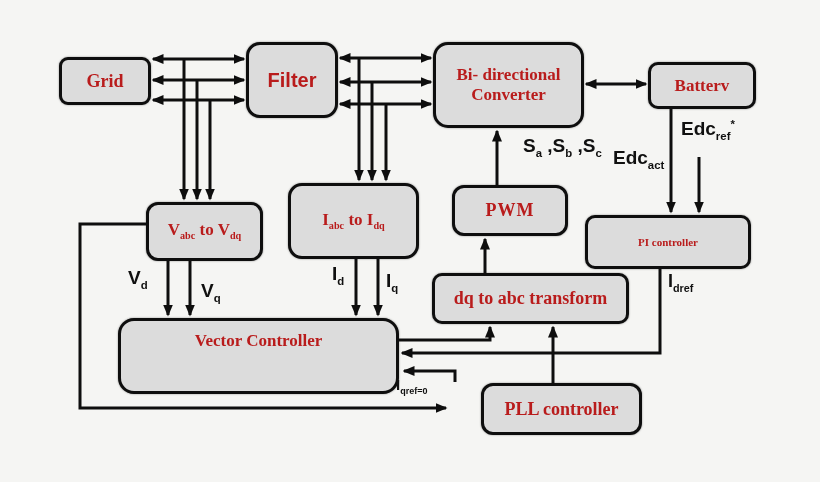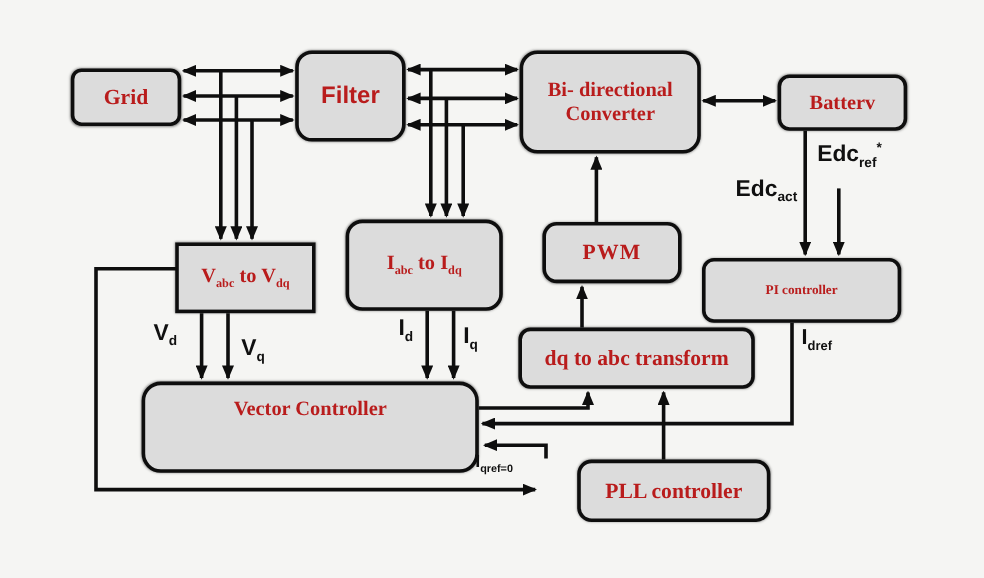--- a/index.html
+++ b/index.html
@@ -32,21 +32,21 @@
 
   <div class="box serif" style="left:433px;top:42px;width:151px;height:86px;border-radius:15px;font-size:17px;">
     <span>Bi- directional</span>
     <span>Converter</span>
   </div>
 
   <div class="box serif" style="left:648px;top:62px;width:108px;height:47px;border-radius:10px;font-size:17px;">
     <span>Batterv</span>
   </div>
 
-  <div class="box serif" style="left:146px;top:202px;width:117px;height:59px;border-radius:0;font-size:17px;">
+  <div class="box serif" style="left:146px;top:202px;width:117px;height:59px;border-radius:12px;font-size:17px;">
     <span><span class="sp">V</span><sub class="sp">abc</sub><span class="sp"> to V</span><sub class="sp">dq</sub></span>
   </div>
 
   <div class="box serif" style="left:288px;top:183px;width:131px;height:76px;border-radius:14px;font-size:17px;">
     <span><span class="sp">I</span><sub class="sp">abc</sub><span class="sp"> to I</span><sub class="sp">dq</sub></span>
   </div>
 
   <div class="box serif" style="left:429px;top:185px;width:116px;height:51px;border-radius:12px;font-size:18px;letter-spacing:1px;margin-left:23px;">
     <span>PWM</span>
   </div>
@@ -68,20 +68,21 @@
   </div>
 
   <div class="sig" style="left:128px;top:268px;font-size:19px;"><span>V</span><sub>d</sub></div>
 
   <div class="sig" style="left:201px;top:281px;font-size:19px;"><span>V</span><sub>q</sub></div>
 
   <div class="sig" style="left:332px;top:264px;font-size:19px;"><span>I</span><sub>d</sub></div>
 
   <div class="sig" style="left:386px;top:271px;font-size:19px;"><span>I</span><sub>q</sub></div>
 
+  <div class="sig" style="left:523px;top:136px;font-size:19px;"><span class="sp">S</span><sub class="sp">a</sub><span class="sp"> ,S</span><sub class="sp">b</sub><span class="sp"> ,S</span><sub class="sp">c</sub></div>
 
   <div class="sig" style="left:613px;top:148px;font-size:19px;"><span>Edc</span><sub>act</sub></div>
 
   <div class="sig" style="left:681px;top:119px;font-size:19px;"><span>Edc</span><sub>ref</sub><sup>*</sup></div>
 
   <div class="sig" style="left:668px;top:272px;font-size:18px;"><span>I</span><sub>dref</sub></div>
 
   <div class="sig" style="left:396px;top:377px;font-size:15px;"><span>I</span><sub>qref=0</sub></div>
 
   <svg class="wires" width="820" height="482" viewBox="0 0 820 482">

